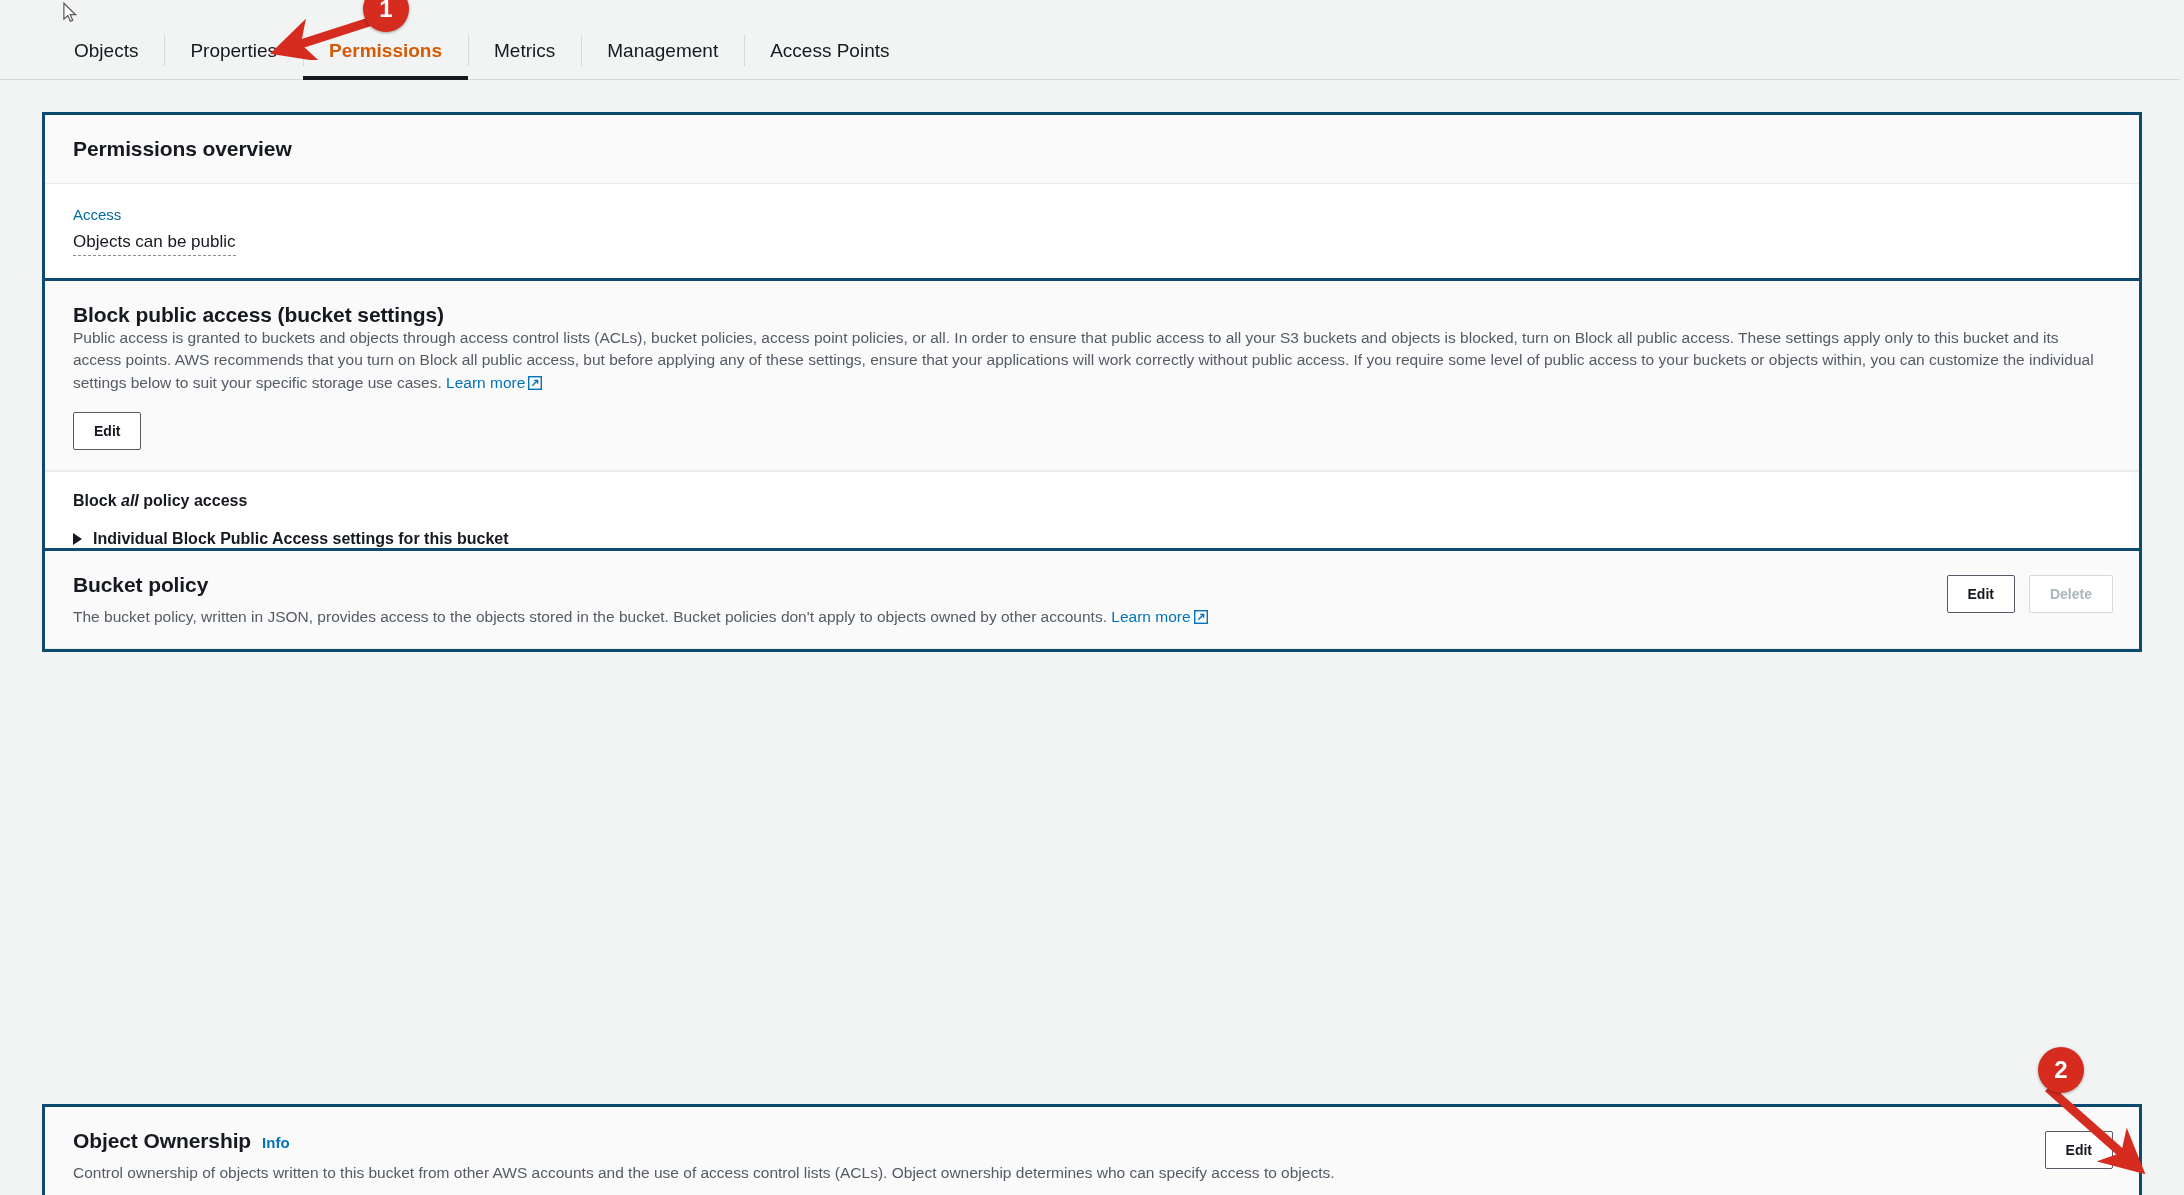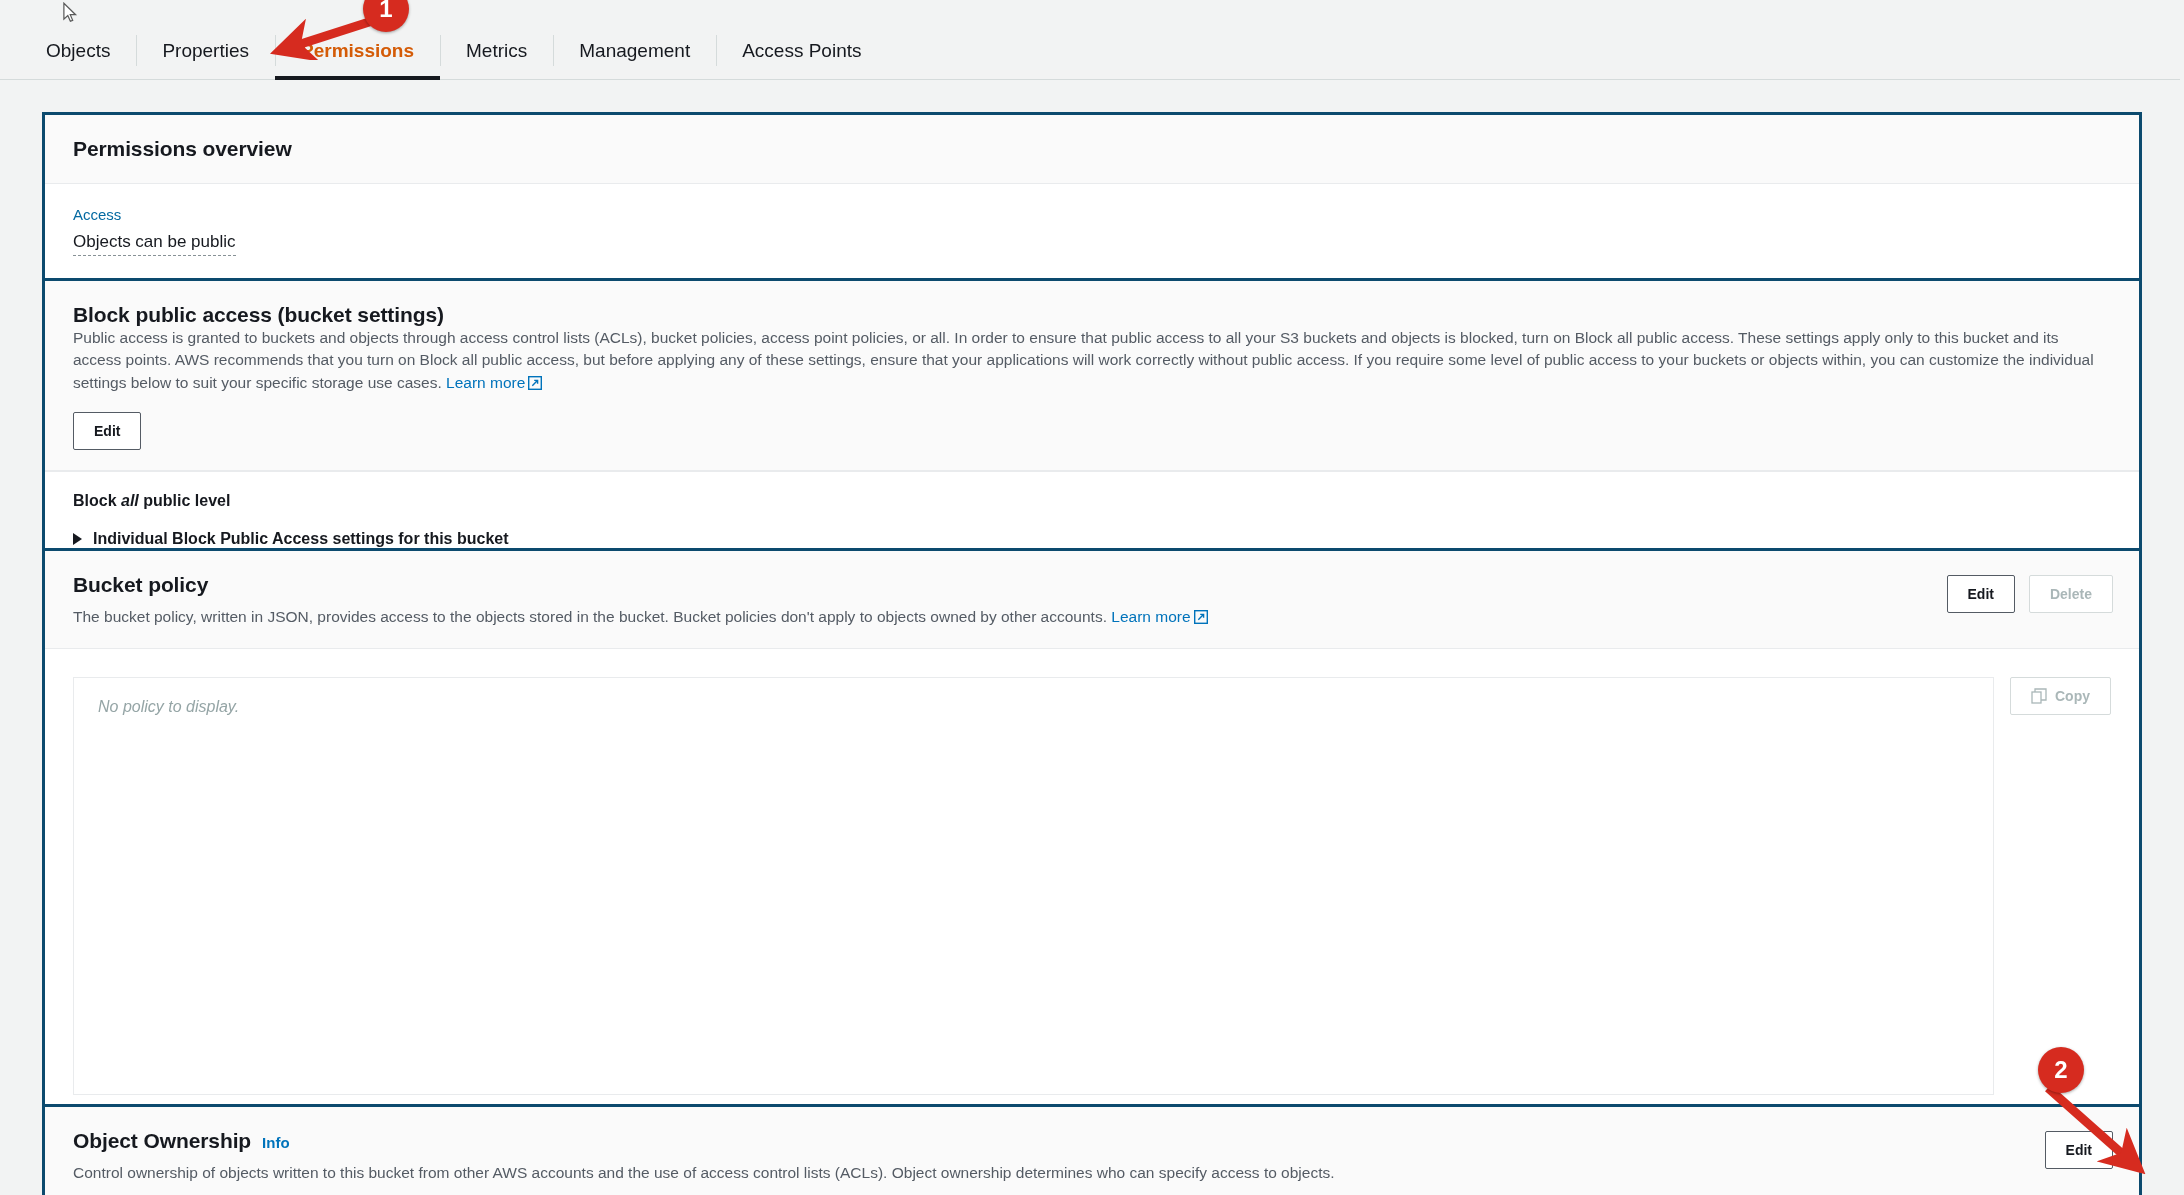--- a/index.html
+++ b/index.html
@@ -27,21 +27,21 @@
   }
 
   
   .tabbar {
     position: absolute;
     left: 0; top: 22px;
     width: 2180px; height: 58px;
     background: #f2f3f3;
     display: flex;
     align-items: stretch;
-    padding-left: 20px;
+    padding-left: 48px;
     border-bottom: 1px solid #d5dbdb;
   }
   .tab {
     position: relative;
     display: flex;
     align-items: center;
     padding: 0 26px;
     font-size: 19px;
     color: #16191f;
     cursor: pointer;
@@ -302,21 +302,21 @@
         <a class="learn-more"><span>Learn more</span><svg class="ext-icon" width="14" height="14" viewBox="0 0 14 14">
               <rect x="0.7" y="0.7" width="12.6" height="12.6" fill="none" stroke="#0073bb" stroke-width="1.4"></rect>
               <path d="M4.3 9.7 L9.4 4.6 M6.2 4.4 H9.6 V7.8" fill="none" stroke="#0073bb" stroke-width="1.4"></path>
             </svg></a>
       </div>
       <button class="btn btn-edit-bpa">
           <span>Edit</span>
         </button>
     </div>
     <div class="bpa-status-row">
-      <div class="bpa-status-label"><span>Block </span><em>all</em><span> public level</span></div>
+      <div class="bpa-status-label"><span>Block </span><em>all</em><span> policy access</span></div>
       <div class="expander">
         <span class="tri"></span>
         <span>Individual Block Public Access settings for this bucket</span>
       </div>
     </div>
   </section>
 
   <section class="panel" id="bucket-policy">
     <div class="panel-header">
       <h2 class="panel-title">Bucket policy</h2>
@@ -329,36 +329,20 @@
       </div>
       <div class="header-actions">
         <button class="btn">
             <span>Edit</span>
           </button>
         <button class="btn disabled">
             <span>Delete</span>
           </button>
       </div>
     </div>
-    <div class="bp-body">
-      <div class="bp-policy-wrap">
-        <div class="policy-box">
-          <span class="policy-empty">No policy to display.</span>
-        </div>
-      </div>
-      <div class="bp-copy-wrap">
-        <button class="btn disabled">
-          <svg width="16" height="16" viewBox="0 0 16 16">
-              <rect x="1" y="4" width="9" height="11" fill="none" stroke="#aab7b8" stroke-width="1.3"></rect>
-              <path d="M4 4 V1 H15 V12 H10" fill="none" stroke="#aab7b8" stroke-width="1.3"></path>
-            </svg>
-          <span>Copy</span>
-        </button>
-      </div>
-    </div>
   </section>
 
   <section class="panel" id="object-ownership">
     <div class="panel-header">
       <div class="title-row">
         <h2 class="panel-title">Object Ownership</h2>
         <span class="info-link">Info</span>
       </div>
       <div class="panel-desc">Control ownership of objects written to this bucket from other AWS accounts and the use of access control lists (ACLs). Object ownership determines who can specify access to objects.</div>
       <div class="header-actions">

